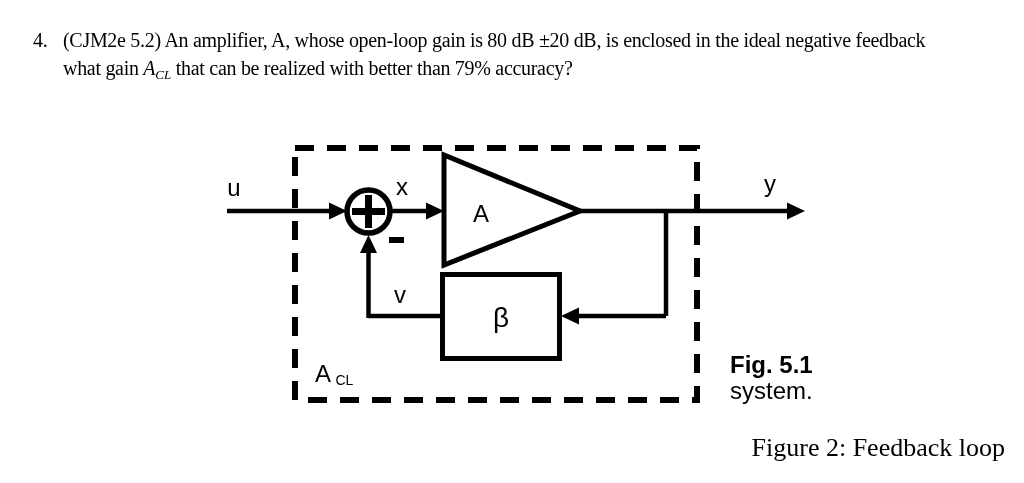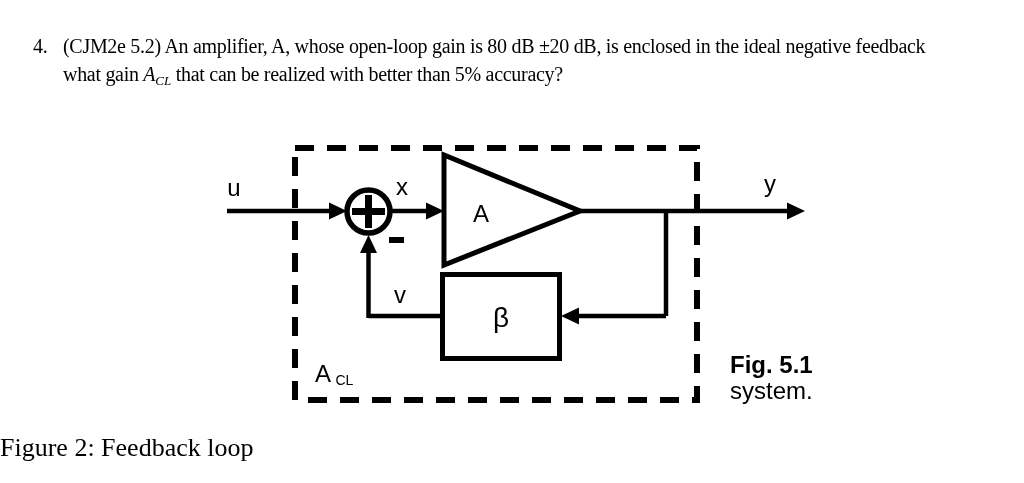--- a/index.html
+++ b/index.html
@@ -7,21 +7,21 @@
     position: relative;
     width: 1024px;
     height: 483px;
     background: #ffffff;
     color: #000000;
     font-family: "Liberation Serif", "DejaVu Serif", serif;
     overflow: hidden;
   }
   .problem {
     position: absolute;
-    top: 32px;
+    top: 26px;
     left: 63px;
     font-size: 20px;
     line-height: 28px;
     letter-spacing: -0.3px;
     white-space: nowrap;
   }
   .item-number {
     display: inline-block;
     width: 30px;
     margin-left: -30px;
@@ -41,32 +41,32 @@
   }
   .diagram-svg text {
     font-family: "Liberation Sans", "DejaVu Sans", sans-serif;
     fill: #000000;
   }
   .caption {
     position: absolute;
     top: 433px;
     left: 0;
     width: 1005px;
-    text-align: left;
+    text-align: right;
     font-size: 26px;
   }
 </style>
 </head>
 <body>
 
 <div class="page">
 
   <div class="problem">
     <div><span class="item-number">4.</span><span>(CJM2e 5.2) An amplifier, A, whose open-loop gain is 80 dB ±20 dB, is enclosed in the ideal negative feedback</span></div>
-    <div><span>what gain </span><span class="math-var">A</span><span class="math-sub">CL</span><span> that can be realized with better than 5% accuracy?</span></div>
+    <div><span>what gain </span><span class="math-var">A</span><span class="math-sub">CL</span><span> that can be realized with better than 79% accuracy?</span></div>
   </div>
 
   <svg class="diagram-svg" viewBox="0 0 1024 483">
 
     <rect x="295" y="148" width="402" height="252" fill="none" stroke="#000" stroke-width="6" stroke-dasharray="19 13"></rect>
 
     <line x1="227" y1="211" x2="331" y2="211" stroke="#000" stroke-width="4.5"></line>
     <polygon points="347,211 329,202.5 329,219.5" fill="#000"></polygon>
 
     <line x1="390" y1="211" x2="428" y2="211" stroke="#000" stroke-width="4.5"></line>

